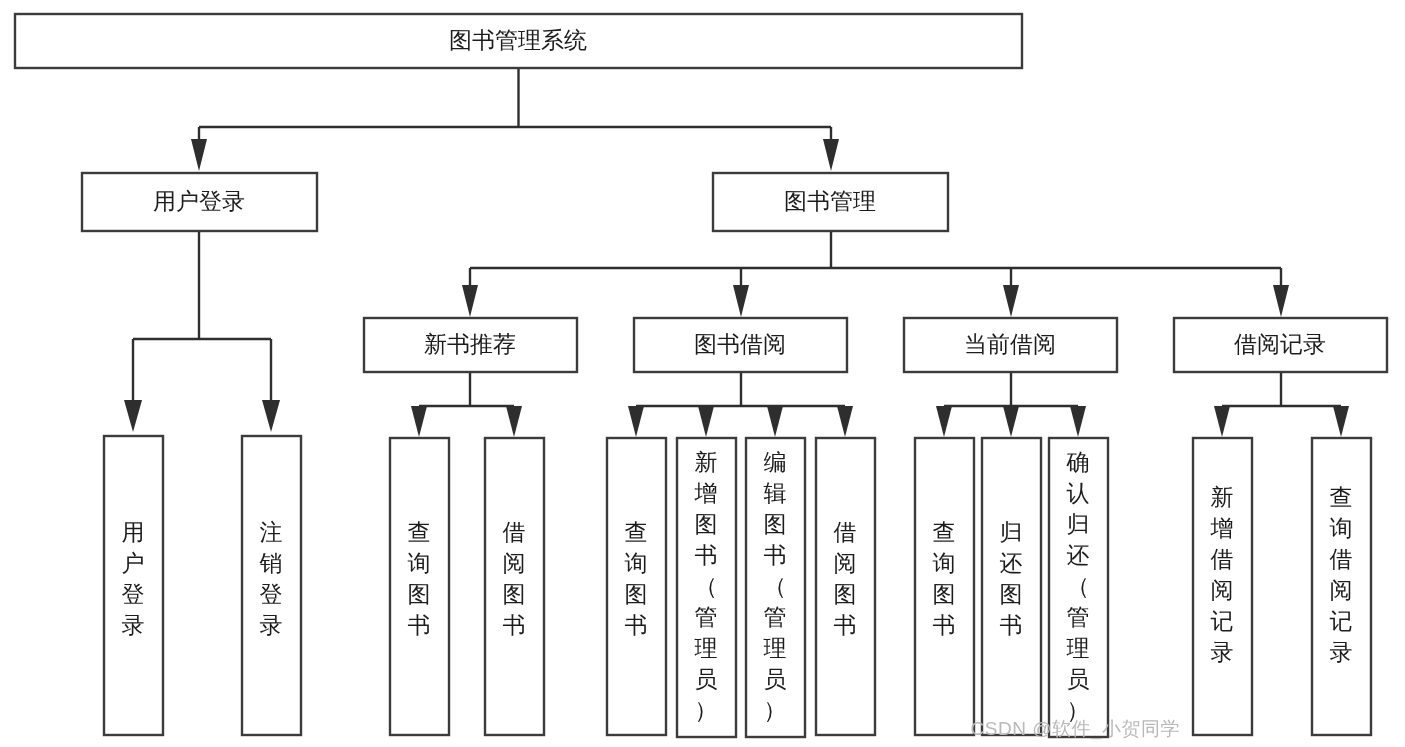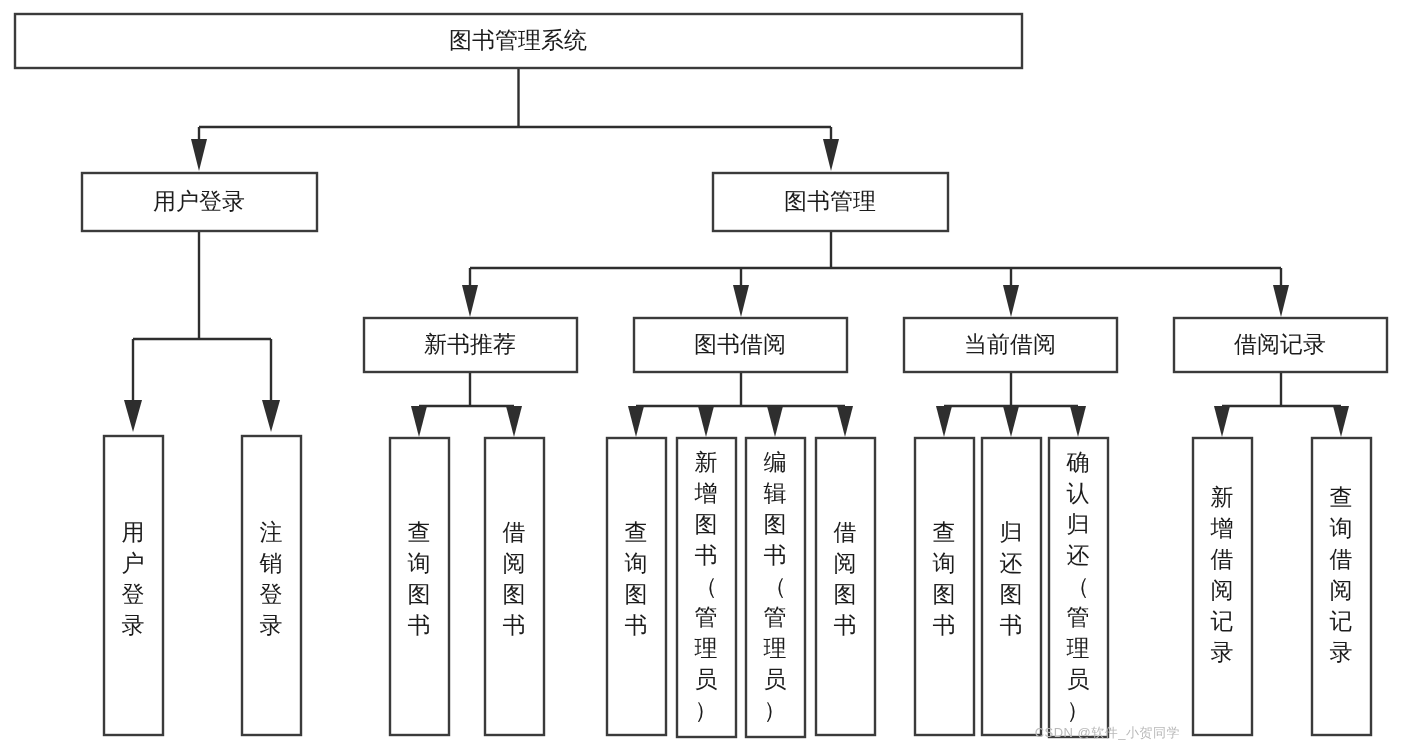--- a/index.html
+++ b/index.html
@@ -54,21 +54,21 @@
     font-size: 23px;
     fill: #1c1c1c;
     text-anchor: middle;
     white-space: pre;
   }
   .watermark-text {
     position: absolute;
     right: 8px;
     bottom: 5px;
     font-family: "Liberation Sans", "DejaVu Sans", sans-serif;
-    font-size: 13px;
+    font-size: 19px;
     color: #b9b9b9;
     letter-spacing: 0.5px;
     user-select: none;
     white-space: nowrap;
   }
 </style>
 </head>
 <body>
 
 <div id="diagram-root">

